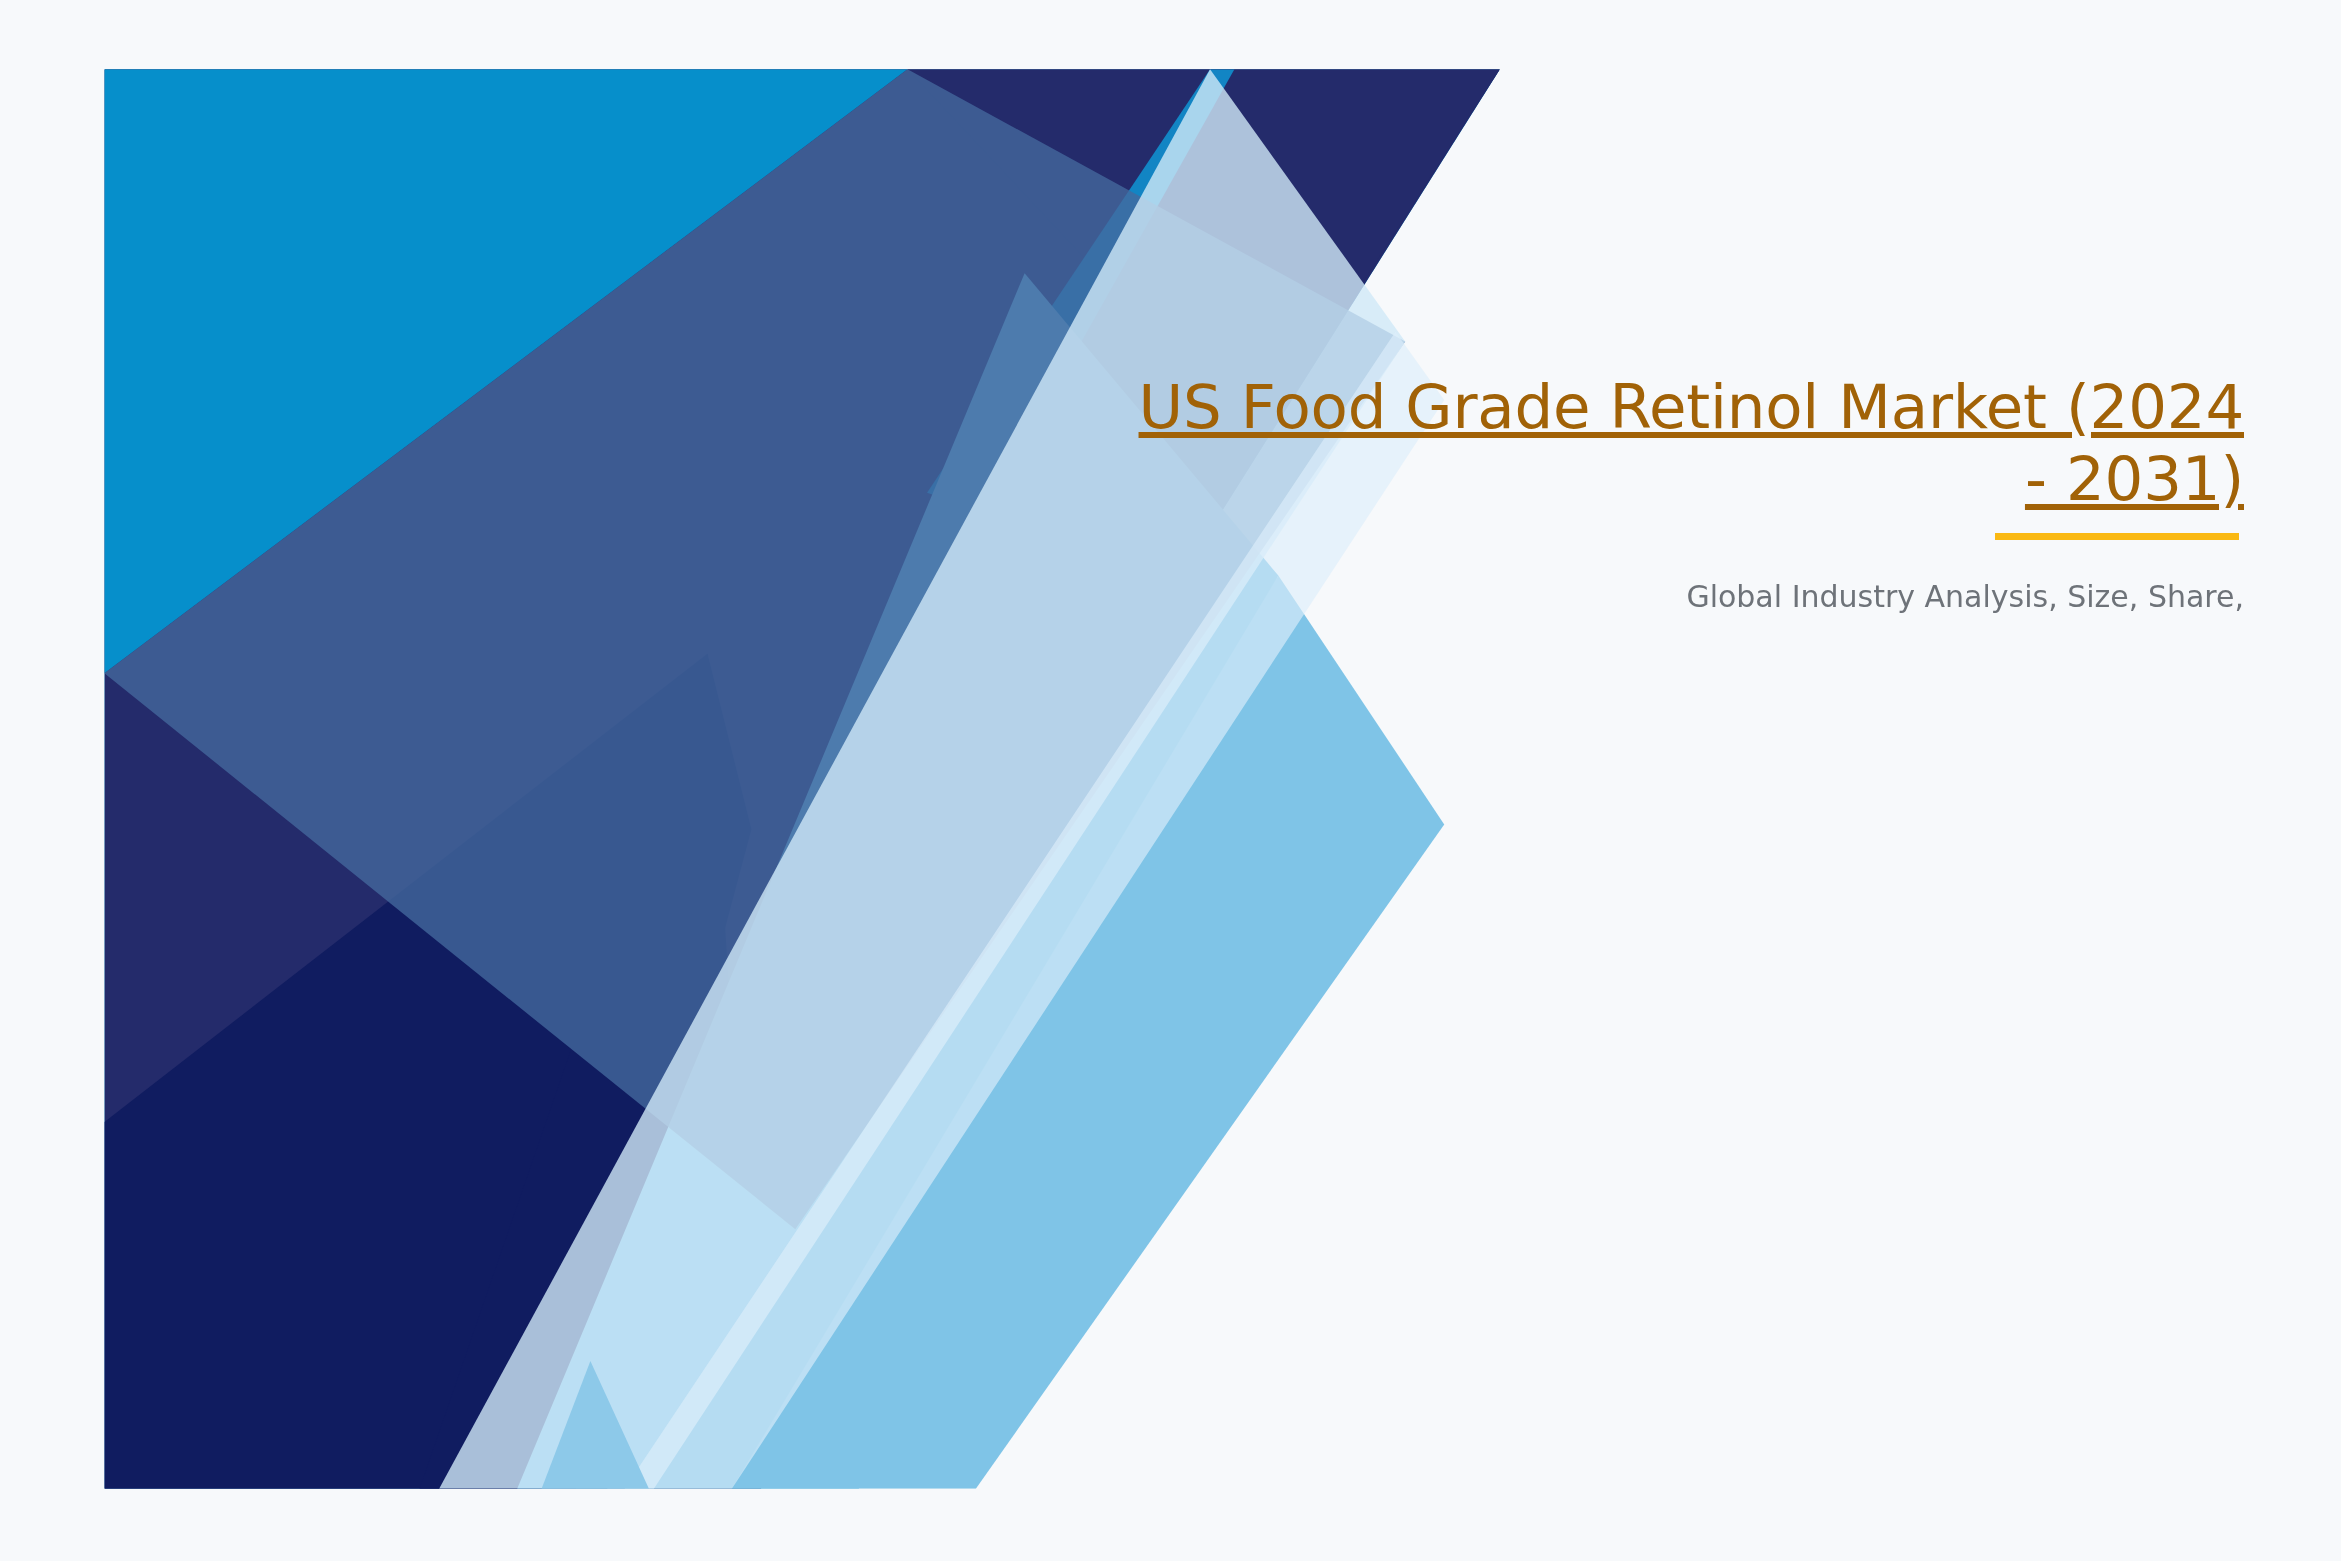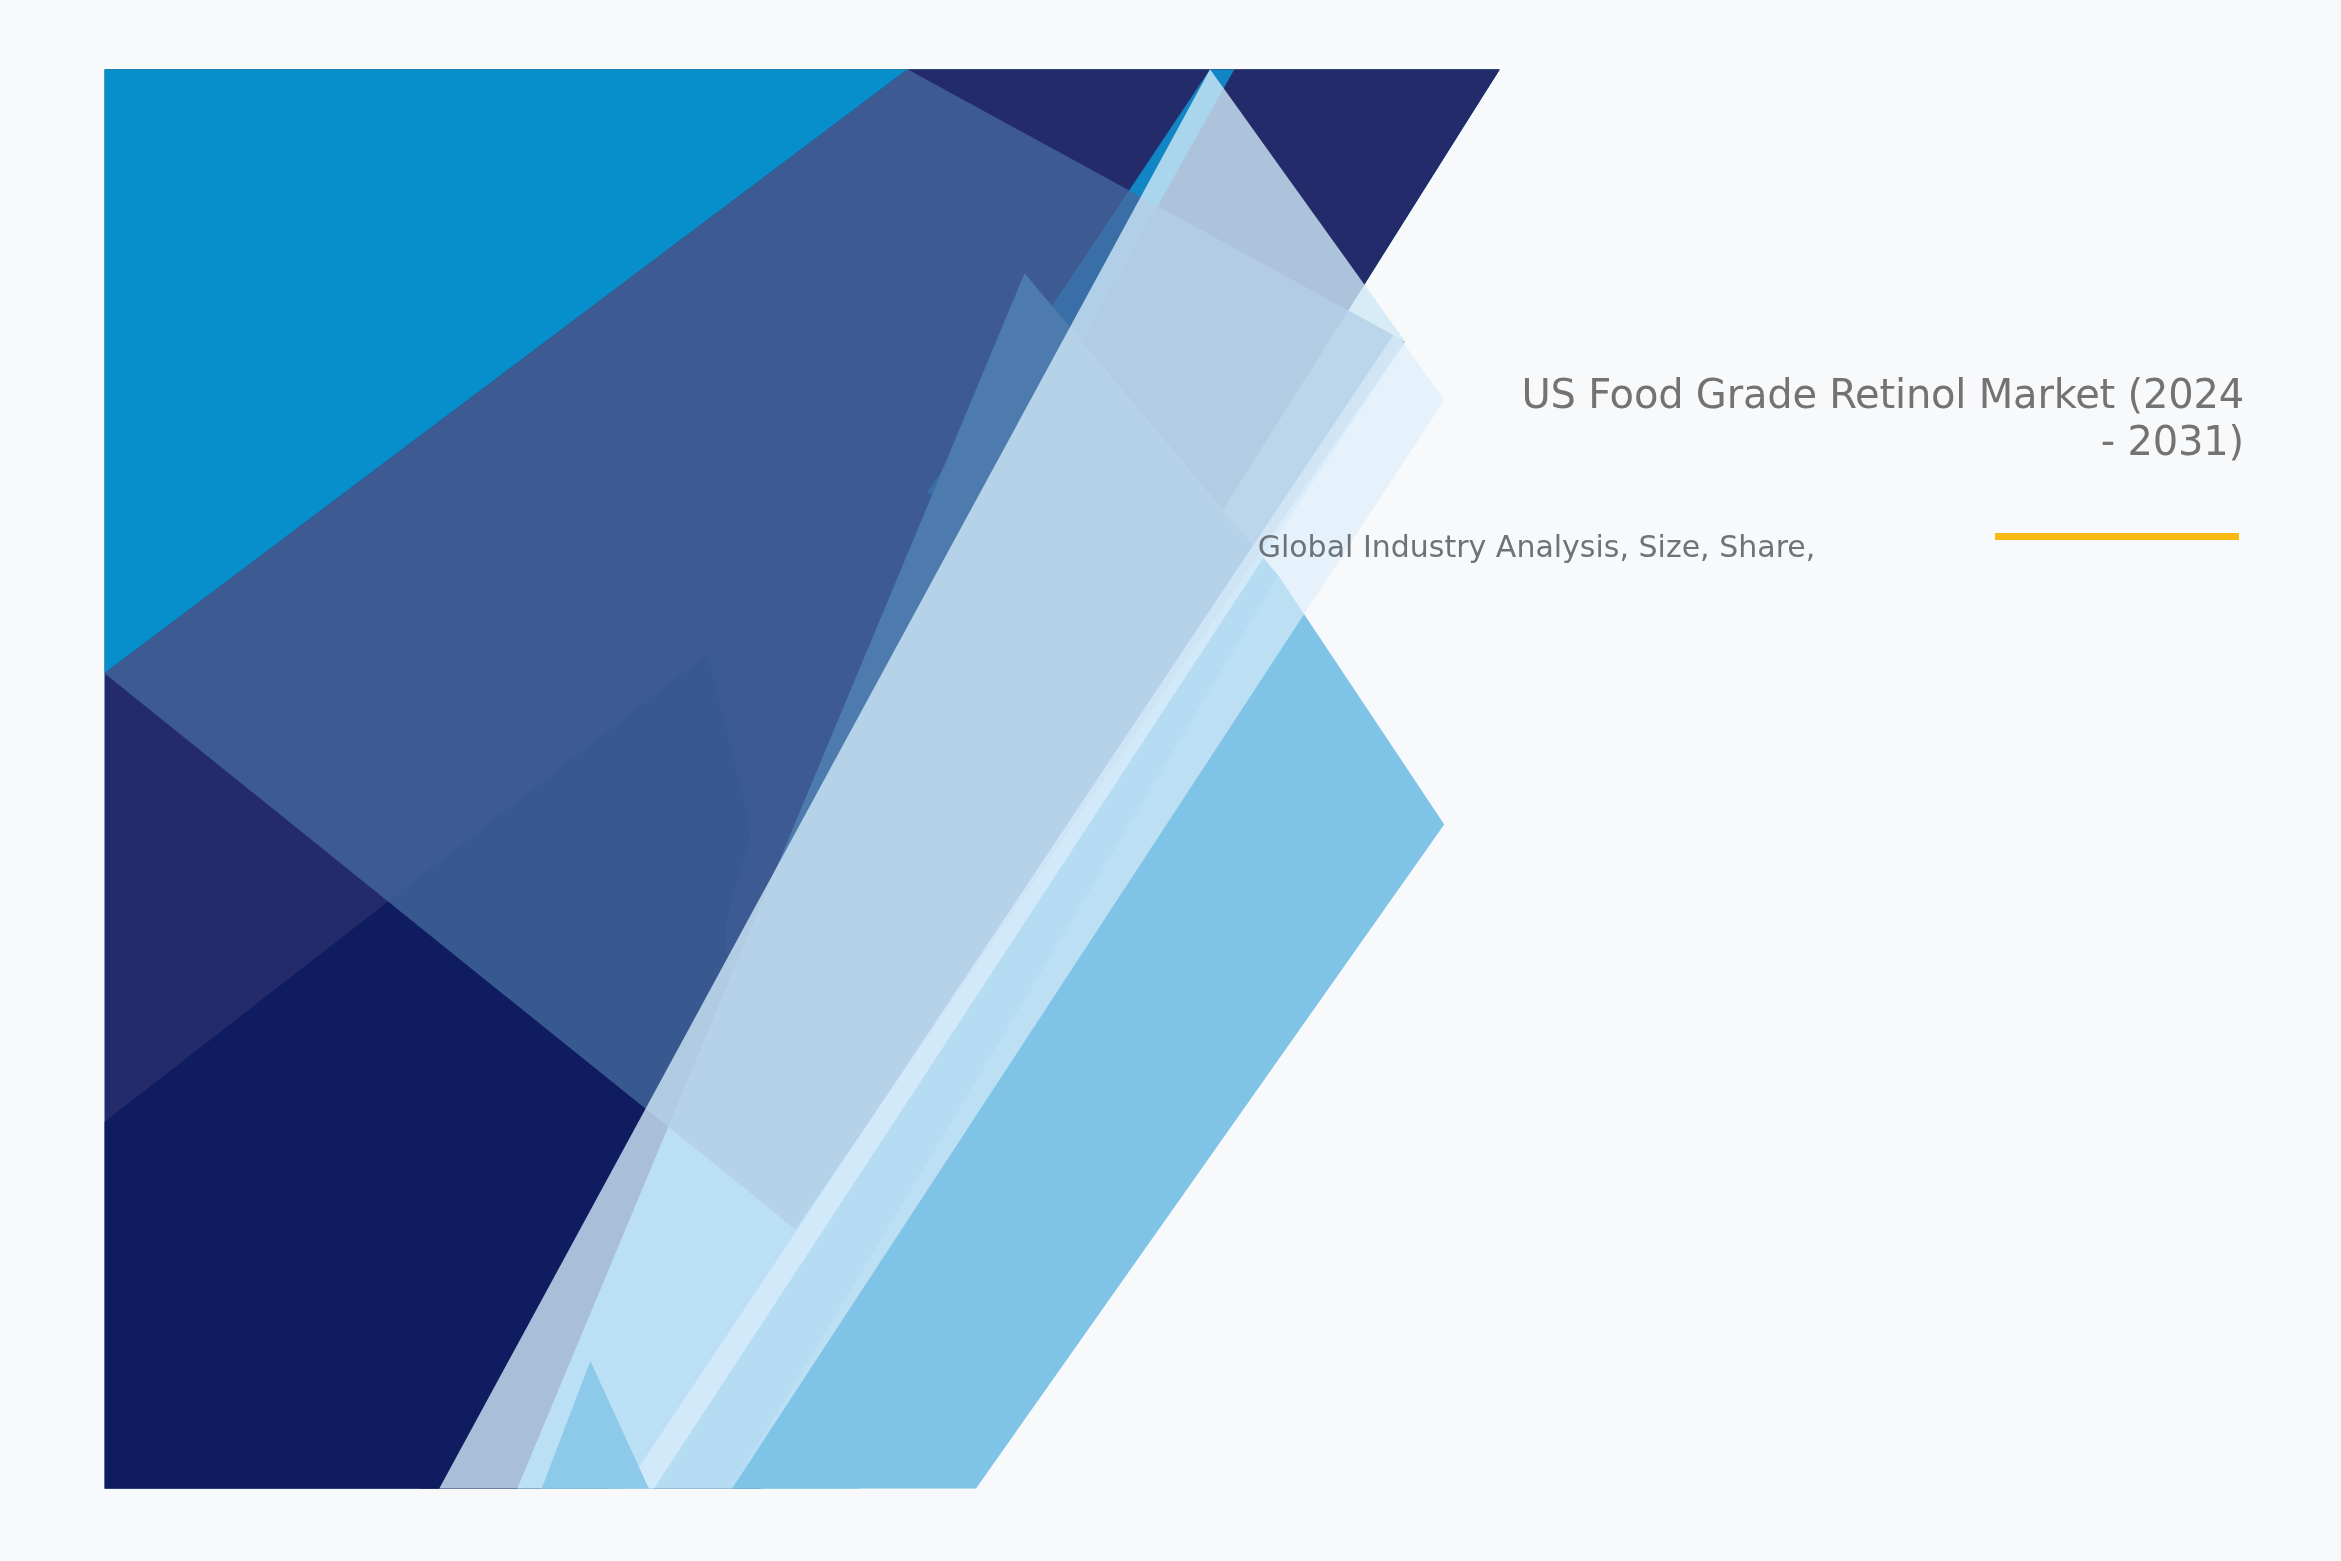--- a/index.html
+++ b/index.html
@@ -46,26 +46,27 @@
   }
 
   #title-wrap {
     position: relative;
     display: block;
   }
 
   .title-line {
     display: block;
     font-family: "DejaVu Sans", sans-serif;
-    font-size: 40px;
+    font-size: 61px;
     line-height: 1.18;
     font-weight: 400;
-    color: #737373;
+    color: #a16207;
     letter-spacing: -0.2px;
     white-space: nowrap;
+    text-decoration: underline;
   }
 
   
   #title-accent {
     position: absolute;
     left: 1166px;
     top: 162px;
     width: 244px;
     height: 6.8px;
     background: #FAB913;
@@ -74,21 +75,21 @@
   .title-line { position: relative; z-index: 2; }
   .title-line.line-two { z-index: 3; }
 
   #subtitle {
     margin-top: 62px;
     font-family: "DejaVu Sans", sans-serif;
     font-size: 30px;
     line-height: 1.30;
     font-weight: 400;
     color: #6E7379;
-    text-align: center;
+    text-align: right;
   }
   #subtitle .sub-line { display: block; white-space: nowrap; }
 </style>
 </head>
 <body>
 
 <div id="slide">
 
   <div id="artwork">
     <svg viewBox="0 0 4800 3200" xmlns="http://www.w3.org/2000/svg" preserveAspectRatio="none">

